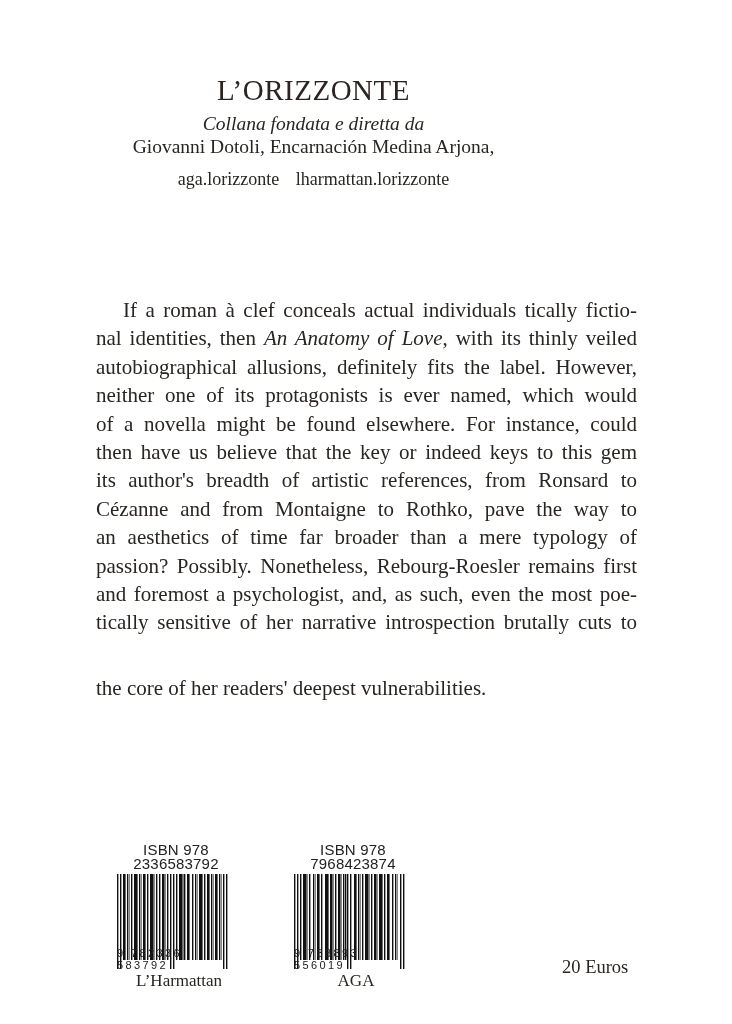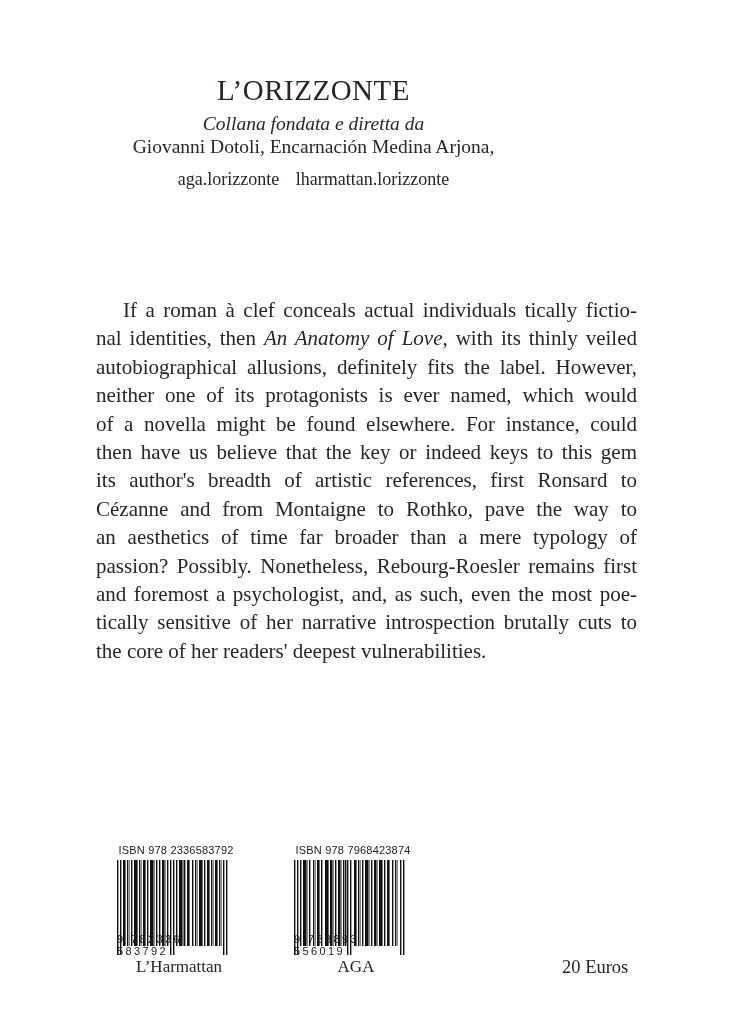--- a/index.html
+++ b/index.html
@@ -57,38 +57,38 @@
     }
     .blurb .line {
       display: block;
       text-align: justify;
       text-align-last: justify;
       white-space: nowrap;
       height: 28.4px;
       overflow: visible;
     }
     .blurb .line.first { padding-left: 27px; }
-    .blurb .line.last { text-align-last: left; text-align: left; }
+    .blurb .line.last { text-align-last: left; text-align: left; margin-top: 37px; }
     .blurb .line span.just {
       display: block;
       text-align: justify;
       text-align-last: justify;
       white-space: normal;
     }
     .blurb em { font-style: italic; }
 
     .barcode-block {
       position: absolute;
       top: 843px;
       width: 130px;
       text-align: center;
     }
     .isbn-label {
       font-family: "Liberation Sans", "DejaVu Sans", sans-serif;
-      font-size: 11px;
+      font-size: 15px;
       line-height: 14px;
       letter-spacing: 0.2px;
       color: #222;
       padding-left: 8px;
     }
     .barcode {
       position: relative;
       height: 95px;
       margin-top: 3px;
     }
@@ -147,21 +147,21 @@
   <span class="line">
       <span class="just">neither one of its protagonists is ever named, which would</span>
     </span>
   <span class="line">
       <span class="just">of a novella might be found elsewhere. For instance, could</span>
     </span>
   <span class="line">
       <span class="just">then have us believe that the key or indeed keys to this gem</span>
     </span>
   <span class="line">
-      <span class="just">its author's breadth of artistic references, first Ronsard to</span>
+      <span class="just">its author's breadth of artistic references, from Ronsard to</span>
     </span>
   <span class="line">
       <span class="just">Cézanne and from Montaigne to Rothko, pave the way to</span>
     </span>
   <span class="line">
       <span class="just">an aesthetics of time far broader than a mere typology of</span>
     </span>
   <span class="line">
       <span class="just">passion? Possibly. Nonetheless, Rebourg-Roesler remains first</span>
     </span>

